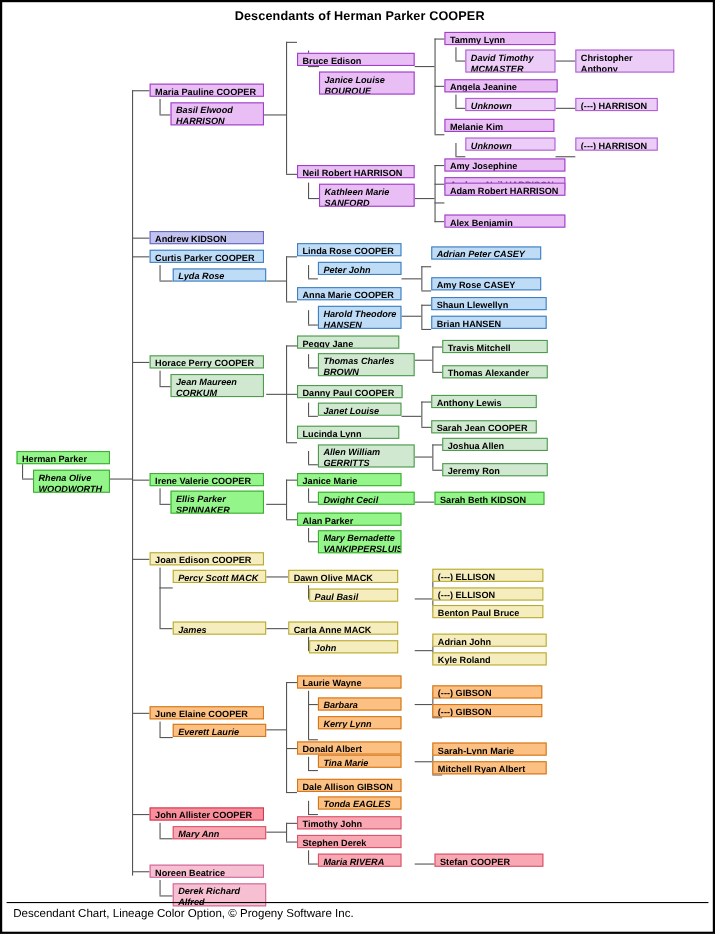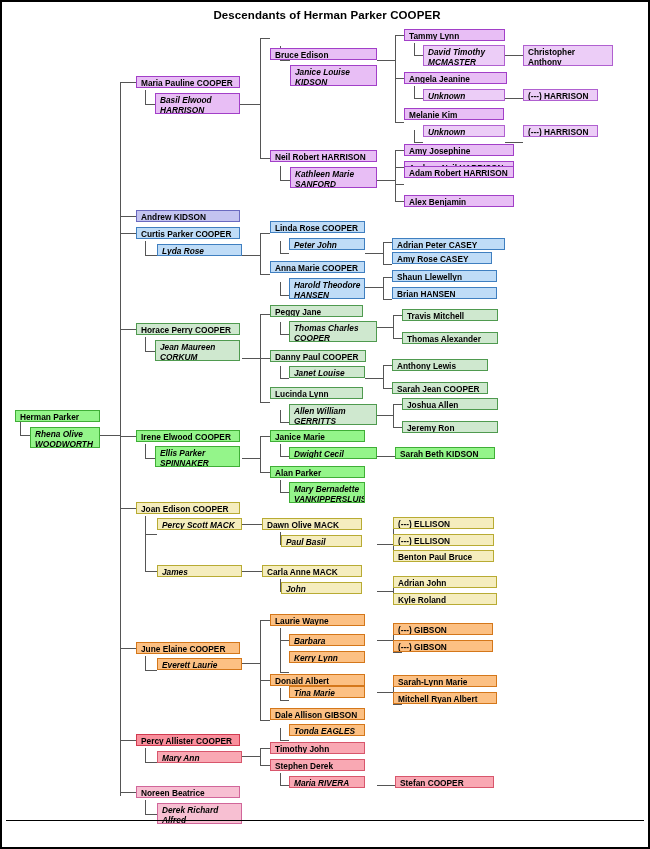--- a/index.html
+++ b/index.html
@@ -261,21 +261,21 @@
     <div class="node c-lgreen" style="left:13px;top:408px;width:85px;height:12px;">Herman Parker COOPER</div>
     <div class="node c-lgreen spouse" style="left:28px;top:425px;width:70px;height:21px;">Rhena Olive
 WOODWORTH</div>
 
     <div class="node c-purple" style="left:134px;top:74px;width:104px;height:12px;">Maria Pauline COOPER</div>
     <div class="node c-purple spouse" style="left:153px;top:91px;width:85px;height:21px;">Basil Elwood
 HARRISON</div>
 
     <div class="node c-purple" style="left:268px;top:46px;width:107px;height:12px;">Bruce Edison HARRISON</div>
     <div class="node c-purple spouse" style="left:288px;top:63px;width:87px;height:21px;">Janice Louise
-KIDSON</div>
+BOURQUE</div>
 
     <div class="node c-purple" style="left:402px;top:27px;width:101px;height:12px;">Tammy Lynn HARRISON</div>
     <div class="node c-purple2 spouse" style="left:421px;top:43px;width:82px;height:21px;">David Timothy
 MCMASTER</div>
     <div class="node c-purple2" style="left:521px;top:43px;width:90px;height:21px;">Christopher Anthony
 MCMASTER</div>
 
     <div class="node c-purple" style="left:402px;top:70px;width:103px;height:12px;">Angela Jeanine HARRISON</div>
     <div class="node c-purple2 spouse" style="left:421px;top:87px;width:82px;height:12px;">Unknown</div>
     <div class="node c-purple2" style="left:521px;top:87px;width:75px;height:12px;">(---) HARRISON</div>
@@ -293,51 +293,51 @@
     <div class="node c-purple" style="left:402px;top:164px;width:110px;height:12px;">Adam Robert HARRISON</div>
     <div class="node c-purple" style="left:402px;top:193px;width:110px;height:12px;">Alex Benjamin HARRISON</div>
 
     <div class="node c-violet" style="left:134px;top:208px;width:104px;height:12px;">Andrew KIDSON</div>
 
     <div class="node c-blue" style="left:134px;top:225px;width:104px;height:12px;">Curtis Parker COOPER</div>
     <div class="node c-blue spouse" style="left:155px;top:242px;width:85px;height:12px;">Lyda Rose FOSTER</div>
 
     <div class="node c-blue" style="left:268px;top:219px;width:95px;height:12px;">Linda Rose COOPER</div>
     <div class="node c-blue spouse" style="left:287px;top:236px;width:76px;height:12px;">Peter John CASEY</div>
-    <div class="node c-blue" style="left:390px;top:236px;width:113px;height:12px;">Adrian Peter CASEY</div>
+    <div class="node c-blue" style="left:390px;top:222px;width:100px;height:12px;font-style:italic;">Adrian Peter CASEY</div>
     <div class="node c-blue" style="left:390px;top:250px;width:100px;height:12px;">Amy Rose CASEY</div>
 
     <div class="node c-blue" style="left:268px;top:259px;width:95px;height:12px;">Anna Marie COOPER</div>
     <div class="node c-blue spouse" style="left:287px;top:276px;width:76px;height:21px;">Harold Theodore
 HANSEN</div>
     <div class="node c-blue" style="left:390px;top:268px;width:105px;height:12px;">Shaun Llewellyn HANSEN</div>
     <div class="node c-blue" style="left:390px;top:285px;width:105px;height:12px;">Brian HANSEN</div>
 
     <div class="node c-green" style="left:134px;top:321px;width:104px;height:12px;">Horace Perry COOPER</div>
     <div class="node c-green spouse" style="left:153px;top:338px;width:85px;height:21px;">Jean Maureen
 CORKUM</div>
 
     <div class="node c-green" style="left:268px;top:303px;width:93px;height:12px;">Peggy Jane COOPER</div>
     <div class="node c-green spouse" style="left:287px;top:319px;width:88px;height:21px;">Thomas Charles
-COOPER</div>
+BROWN</div>
     <div class="node c-green" style="left:400px;top:307px;width:96px;height:12px;">Travis Mitchell BROWN</div>
     <div class="node c-green" style="left:400px;top:330px;width:96px;height:12px;">Thomas Alexander BROWN</div>
 
     <div class="node c-green" style="left:268px;top:348px;width:96px;height:12px;">Danny Paul COOPER</div>
     <div class="node c-green spouse" style="left:287px;top:364px;width:76px;height:12px;">Janet Louise ROSS</div>
     <div class="node c-green" style="left:390px;top:357px;width:96px;height:12px;">Anthony Lewis COOPER</div>
     <div class="node c-green" style="left:390px;top:380px;width:96px;height:12px;">Sarah Jean COOPER</div>
 
     <div class="node c-green" style="left:268px;top:385px;width:93px;height:12px;">Lucinda Lynn COOPER</div>
     <div class="node c-green spouse" style="left:287px;top:402px;width:88px;height:21px;">Allen William
 GERRITTS</div>
     <div class="node c-green" style="left:400px;top:396px;width:96px;height:12px;">Joshua Allen GERRITTS</div>
     <div class="node c-green" style="left:400px;top:419px;width:96px;height:12px;">Jeremy Ron GERRITTS</div>
 
-    <div class="node c-lgreen" style="left:134px;top:428px;width:104px;height:12px;">Irene Elwood COOPER</div>
+    <div class="node c-lgreen" style="left:134px;top:428px;width:104px;height:12px;">Irene Valerie COOPER</div>
     <div class="node c-lgreen spouse" style="left:153px;top:444px;width:85px;height:21px;">Ellis Parker
 SPINNAKER</div>
 
     <div class="node c-lgreen" style="left:268px;top:428px;width:95px;height:12px;">Janice Marie SPINNAKER</div>
     <div class="node c-lgreen spouse" style="left:287px;top:445px;width:88px;height:12px;">Dwight Cecil KIDSON</div>
     <div class="node c-lgreen" style="left:393px;top:445px;width:100px;height:12px;">Sarah Beth KIDSON</div>
 
     <div class="node c-lgreen" style="left:268px;top:464px;width:95px;height:12px;">Alan Parker SPINNAKER</div>
     <div class="node c-lgreen spouse" style="left:287px;top:480px;width:76px;height:21px;">Mary Bernadette
 VANKIPPERSLUIS</div>
@@ -367,29 +367,30 @@
     <div class="node c-orange" style="left:391px;top:638px;width:100px;height:12px;">(---) GIBSON</div>
 
     <div class="node c-orange" style="left:268px;top:672px;width:95px;height:12px;">Donald Albert GIBSON</div>
     <div class="node c-orange spouse" style="left:287px;top:684px;width:76px;height:12px;">Tina Marie SMYTHE</div>
     <div class="node c-orange" style="left:391px;top:673px;width:104px;height:12px;">Sarah-Lynn Marie GIBSON</div>
     <div class="node c-orange" style="left:391px;top:690px;width:104px;height:12px;">Mitchell Ryan Albert GIBSON</div>
 
     <div class="node c-orange" style="left:268px;top:706px;width:95px;height:12px;">Dale Allison GIBSON</div>
     <div class="node c-orange spouse" style="left:287px;top:722px;width:76px;height:12px;">Tonda EAGLES</div>
 
-    <div class="node c-pink" style="left:134px;top:732px;width:104px;height:12px;">Percy Allister COOPER</div>
+    <div class="node c-pink" style="left:134px;top:732px;width:104px;height:12px;">John Allister COOPER</div>
     <div class="node c-pink2 spouse" style="left:155px;top:749px;width:85px;height:12px;">Mary Ann CORKUM</div>
 
     <div class="node c-pink2" style="left:268px;top:740px;width:95px;height:12px;">Timothy John COOPER</div>
     <div class="node c-pink2" style="left:268px;top:757px;width:95px;height:12px;">Stephen Derek COOPER</div>
     <div class="node c-pink2 spouse" style="left:287px;top:774px;width:76px;height:12px;">Maria RIVERA</div>
     <div class="node c-pink2" style="left:393px;top:774px;width:99px;height:12px;">Stefan COOPER</div>
 
     <div class="node c-pinkl" style="left:134px;top:784px;width:104px;height:12px;">Noreen Beatrice COOPER</div>
     <div class="node c-pinkl spouse" style="left:155px;top:801px;width:85px;height:21px;">Derek Richard Alfred
 FELTMATE</div>
 
   </div>
 
   <div id="footer-rule"></div>
+  <div id="footer">Descendant Chart, Lineage Color Option, © Progeny Software Inc.</div>
 
 </div>
 
 </body></html>

